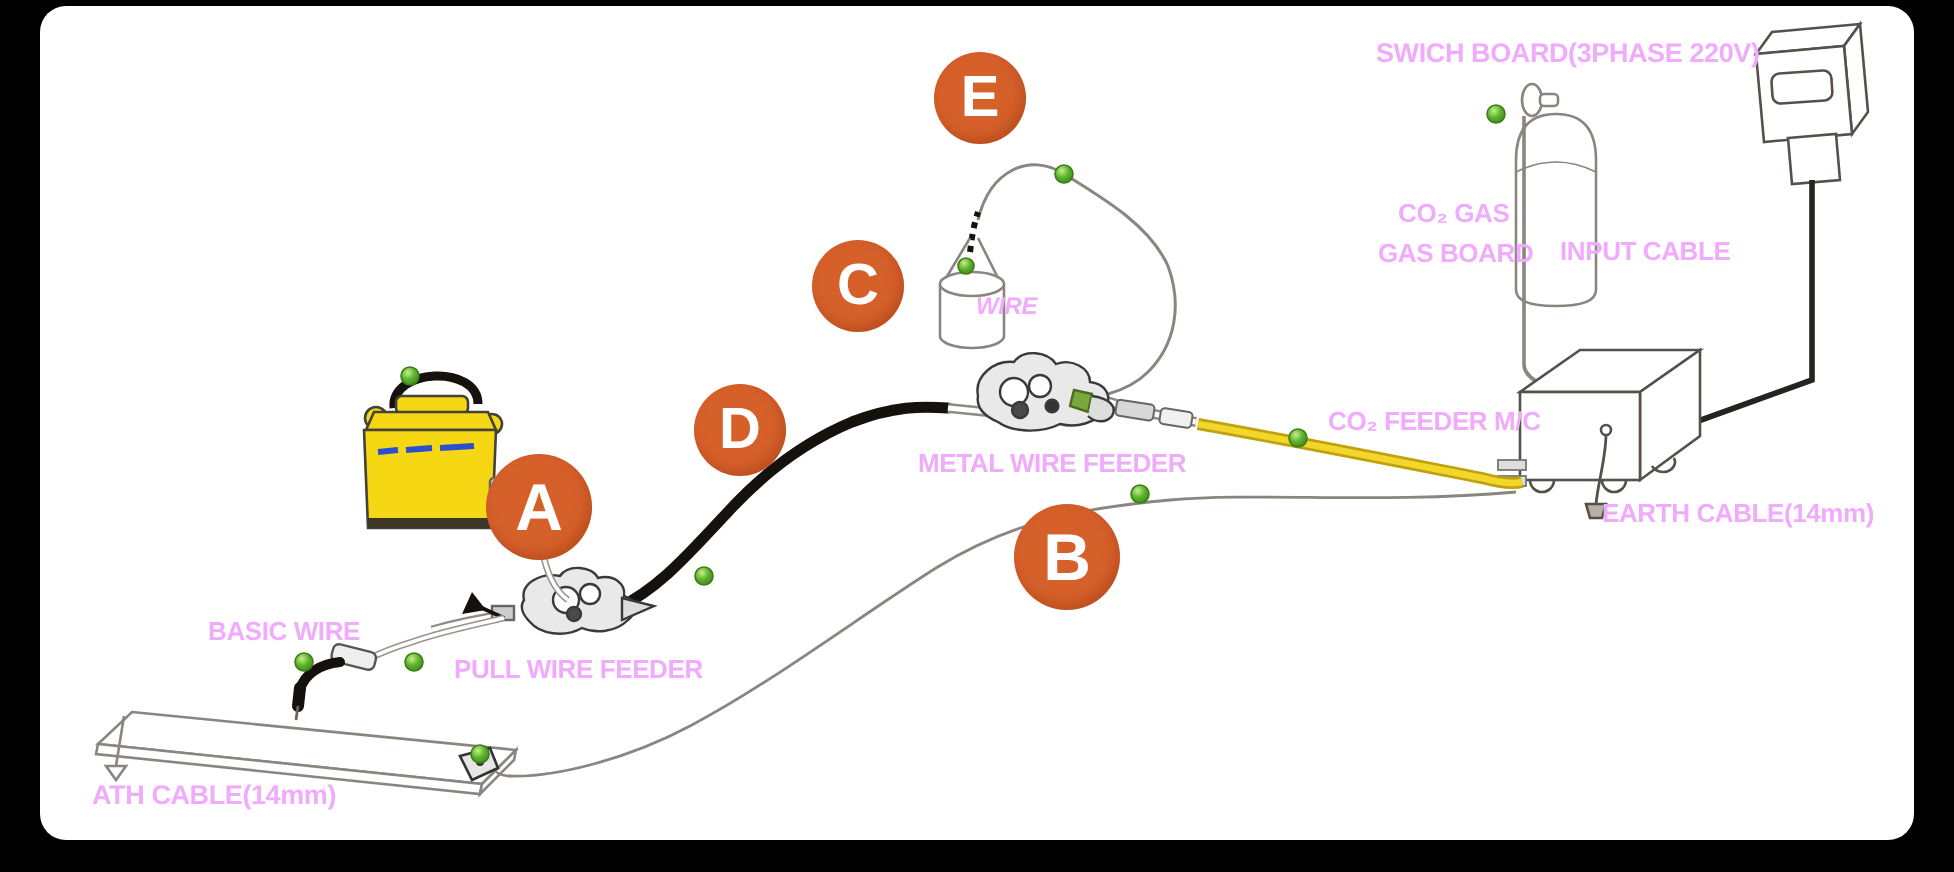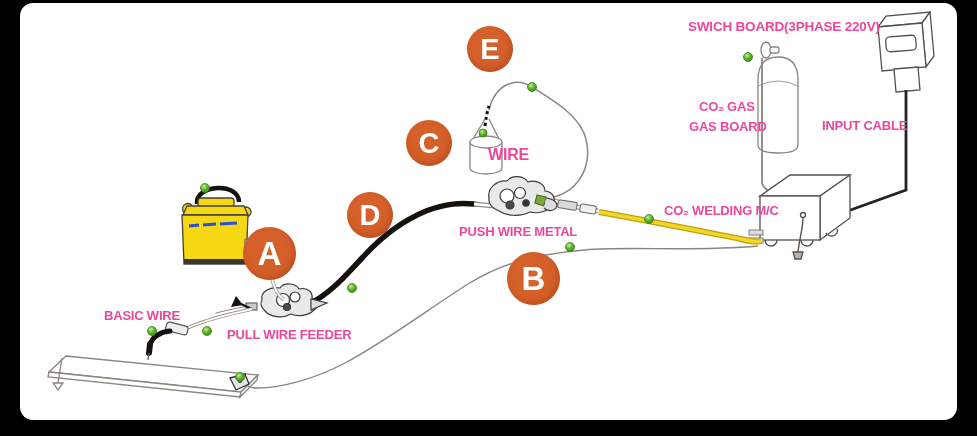--- a/index.html
+++ b/index.html
@@ -1,23 +1,23 @@
 <!DOCTYPE html>
 <html><head>
 <meta charset="utf-8">
 <style>
   html,body{margin:0;padding:0;background:#000;width:977px;height:436px;overflow:hidden;
     font-family:"Liberation Sans","DejaVu Sans",sans-serif;}
   .stage{position:relative;width:977px;height:436px;background:#000;}
   .card{position:absolute;left:20px;top:3px;width:937px;height:417px;background:#fff;border-radius:13px;}
   svg.art{position:absolute;left:0;top:0;width:977px;height:436px;}
-  .lbl{position:absolute;font-weight:bold;color:#ec4899;font-size:13px;line-height:1.05;
+  .lbl{position:absolute;font-weight:bold;color:#f0abfc;font-size:13px;line-height:1.05;
     letter-spacing:-0.2px;white-space:nowrap;}
   .lbl.big{font-size:13.5px;}
-  .lbl.small{font-size:16px;}
+  .lbl.small{font-size:12px;font-style:italic;}
   .marker{position:absolute;border-radius:50%;background:#d6602a;color:#fff;display:flex;
     align-items:center;justify-content:center;font-weight:bold;
     box-shadow:inset -2px -3px 6px rgba(140,50,10,.35);}
   .m-lg{width:53px;height:53px;font-size:33px;}
   .m-md{width:46px;height:46px;font-size:29px;}
 </style>
 </head>
 <body>
 
 <div class="stage">
@@ -162,25 +162,27 @@
       <circle cx="748" cy="57" r="4.5" fill="url(#gd)"></circle>
       <circle cx="152" cy="331" r="4.5" fill="url(#gd)"></circle>
       <circle cx="207" cy="331" r="4.5" fill="url(#gd)"></circle>
       <circle cx="240" cy="377" r="4.5" fill="url(#gd)"></circle>
     </g>
   </svg>
 
   <div class="lbl big" style="left:688px;top:20px;">SWICH BOARD(3PHASE 220V)</div>
   <div class="lbl" style="left:699px;top:100px;">CO₂ GAS</div>
   <div class="lbl" style="left:689px;top:120px;">GAS BOARD</div>
-  <div class="lbl" style="left:822px;top:119px;">INPUT CABLE</div>
-  <div class="lbl" style="left:664px;top:204px;">CO₂ WELDING M/C</div>
+  <div class="lbl" style="left:780px;top:119px;">INPUT CABLE</div>
+  <div class="lbl" style="left:664px;top:204px;">CO₂ FEEDER M/C</div>
+  <div class="lbl" style="left:801px;top:250px;">EARTH CABLE(14mm)</div>
   <div class="lbl small" style="left:488px;top:147px;">WIRE</div>
-  <div class="lbl" style="left:459px;top:225px;">PUSH WIRE METAL</div>
+  <div class="lbl" style="left:459px;top:225px;">METAL WIRE FEEDER</div>
   <div class="lbl" style="left:227px;top:328px;text-align:center;">PULL WIRE FEEDER</div>
   <div class="lbl" style="left:104px;top:309px;">BASIC WIRE</div>
+  <div class="lbl big" style="left:46px;top:391px;">ATH CABLE(14mm)</div>
 
   <div class="marker m-lg" style="left:243px;top:227px;">A</div>
   <div class="marker m-lg" style="left:507px;top:252px;">B</div>
   <div class="marker m-md" style="left:406px;top:120px;">C</div>
   <div class="marker m-md" style="left:347px;top:192px;">D</div>
   <div class="marker m-md" style="left:467px;top:26px;">E</div>
 </div>
 
 </body></html>

